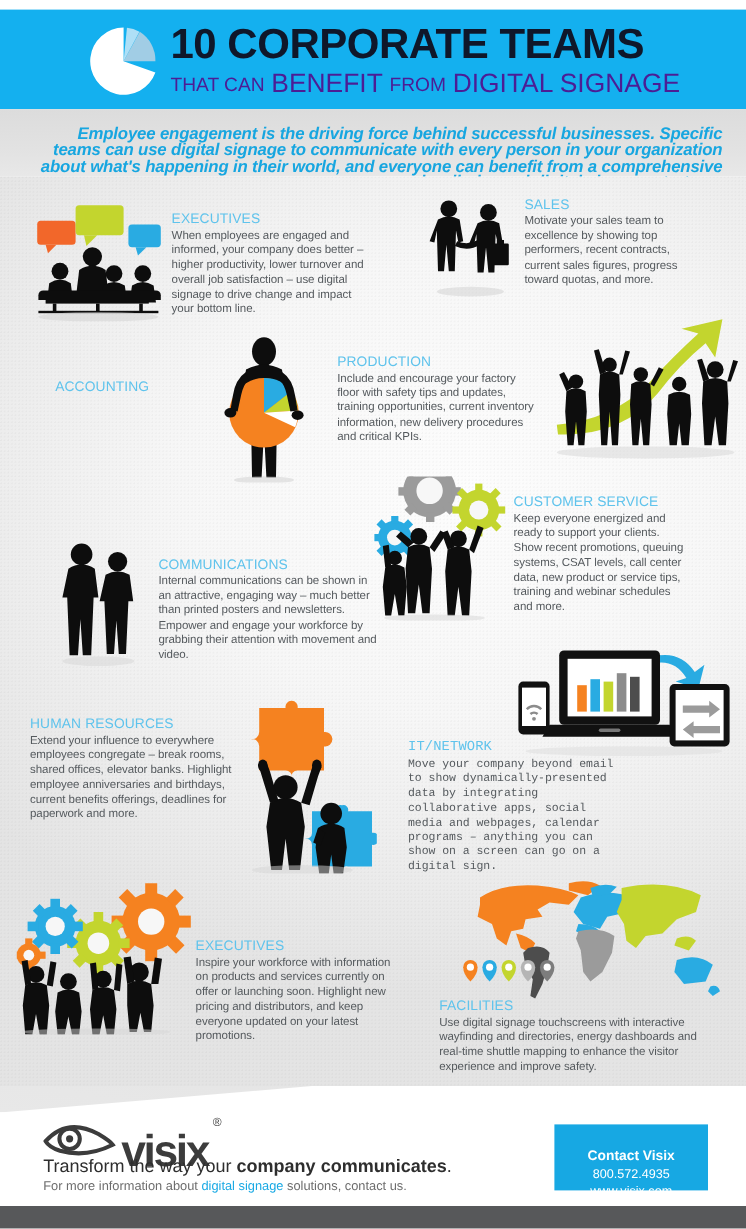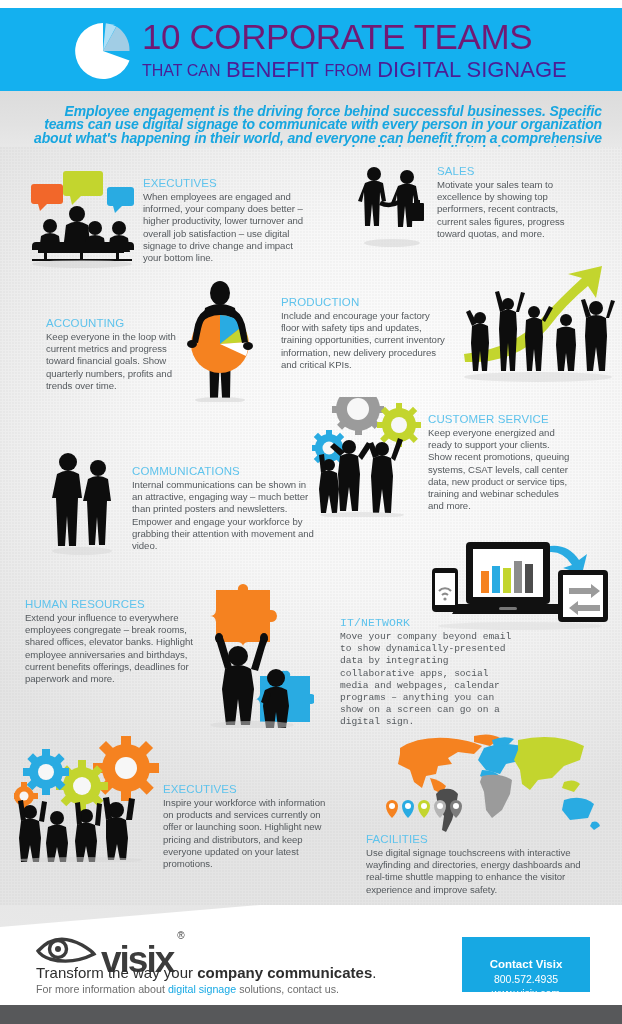--- a/index.html
+++ b/index.html
@@ -26,23 +26,23 @@
   }
   .header-pie {
     position: absolute; left: 72px; top: 12px;
     width: 62px; height: 62px;
   }
   .header-titles {
     position: absolute; left: 142px; top: 9px;
     width: 470px;
   }
   .title-main {
-    color: #701a75;
+    color: #0f172a;
     font-size: 35px;
-    font-weight: normal;
+    font-weight: bold;
     letter-spacing: -0.4px;
     line-height: 40px;
     white-space: nowrap;
   }
   .title-sub {
     color: #4c1d95;
     font-size: 20px;
     font-weight: normal;
     line-height: 24px;
     margin-top: 1px;
@@ -248,21 +248,20 @@
     </svg>
   </div>
 
   <div class="block" style="left:437px; top:164px; width:128px;">
     <h3>SALES</h3>
     <p>Motivate your sales team to excellence by showing top performers, recent contracts, current sales figures, progress toward quotas, and more.</p>
   </div>
 
   <div class="block" style="left:46px; top:316px; width:135px;">
     <h3>ACCOUNTING</h3>
-    <p>Keep everyone in the loop with current metrics and progress toward financial goals. Show quarterly numbers, profits and trends over time.</p>
   </div>
 
   <div class="graphic" style="left:172px; top:280px;">
     <svg width="96" height="122" viewBox="0 0 96 122">
       <g fill="#0d0d0d">
         <ellipse cx="48" cy="13" rx="10" ry="12"></ellipse>
         <path d="M33 28 q15 -8 30 0 l4 30 h-8 l-1 60 h-8 l-2 -38 l-2 38 h-8 l-1 -60 h-8 z"></path>
       </g>
 
       <circle cx="48" cy="64" r="29" fill="#f58220"></circle>

